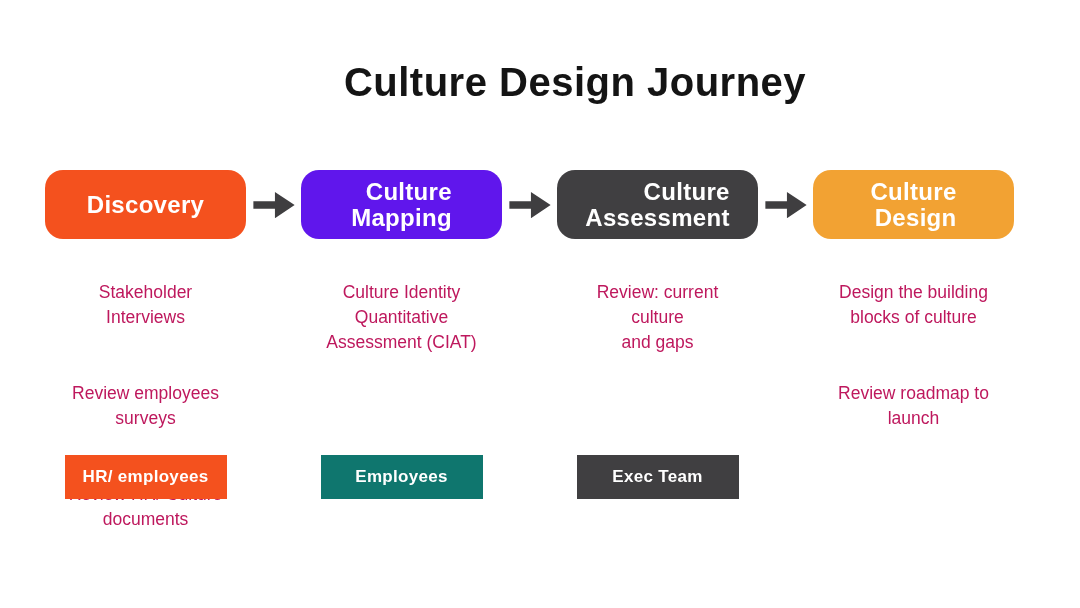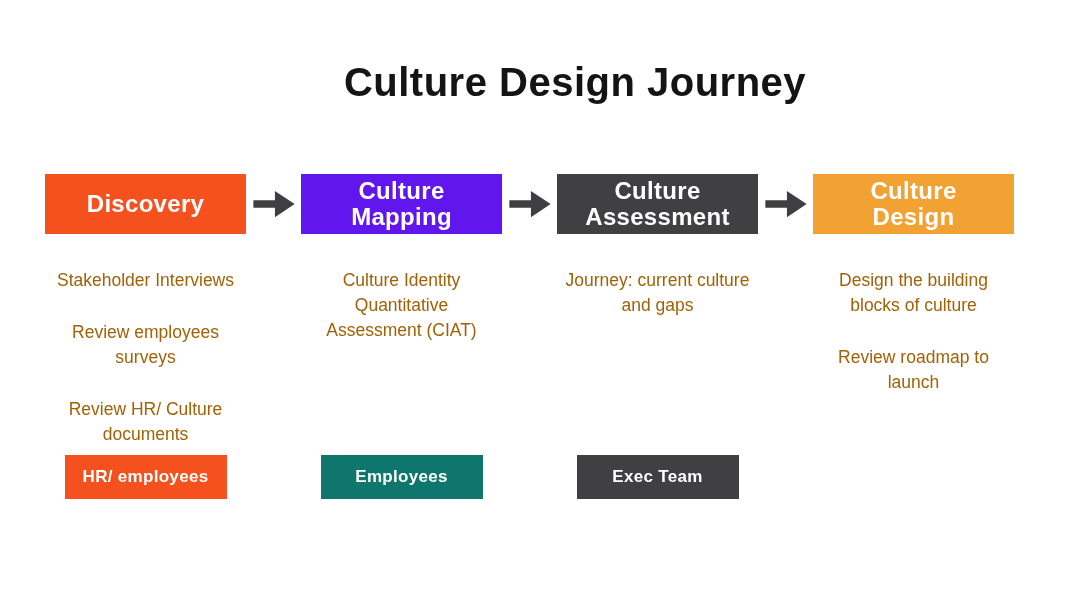--- a/index.html
+++ b/index.html
@@ -26,31 +26,32 @@
     white-space: pre-line;
     margin-left: 35px;
   }
   .stage-row {
     position: absolute;
     top: 170px; left: 45px;
     display: flex;
     align-items: center;
   }
   .stage-box {
-    width: 201px; height: 60px;
+    width: 201px; height: 69px;
     display: flex;
     align-items: center;
     justify-content: center;
-    text-align: center;
+    text-align: right;
     color: #ffffff;
     font-size: 24px;
     font-weight: 700;
     line-height: 1.08;
     letter-spacing: 0.3px;
     white-space: pre-line;
+    border-radius: 18px;
   }
   .arrow-cell {
     width: 55px; height: 68px;
     display: flex;
     align-items: center;
     justify-content: center;
   }
   .arrow-cell svg { display: block; }
   .content-row {
     position: absolute;
@@ -63,24 +64,24 @@
     height: 217px;
     box-sizing: border-box;
     padding-top: 26px;
     display: flex;
     flex-direction: column;
     align-items: center;
     row-gap: 19px;
     text-align: center;
   }
   .activity {
-    margin: 4px;
+    margin: 16px;
     font-size: 17.5px;
     line-height: 25px;
-    color: #a16207;
+    color: #be185d;
     white-space: pre-line;
   }
   .badge-row {
     position: absolute;
     top: 455px; left: 45px;
     display: flex;
     column-gap: 55px;
   }
   .badge-cell {
     width: 201px;
@@ -138,21 +139,21 @@
 surveys</p>
       <p class="activity">Review HR/ Culture
 documents</p>
     </div>
     <div class="col-body">
       <p class="activity">Culture Identity
 Quantitative
 Assessment (CIAT)</p>
     </div>
     <div class="col-body">
-      <p class="activity">Journey: current culture
+      <p class="activity">Review: current culture
 and gaps</p>
     </div>
     <div class="col-body">
       <p class="activity">Design the building
 blocks of culture</p>
       <p class="activity">Review roadmap to
 launch</p>
     </div>
   </div>
 

